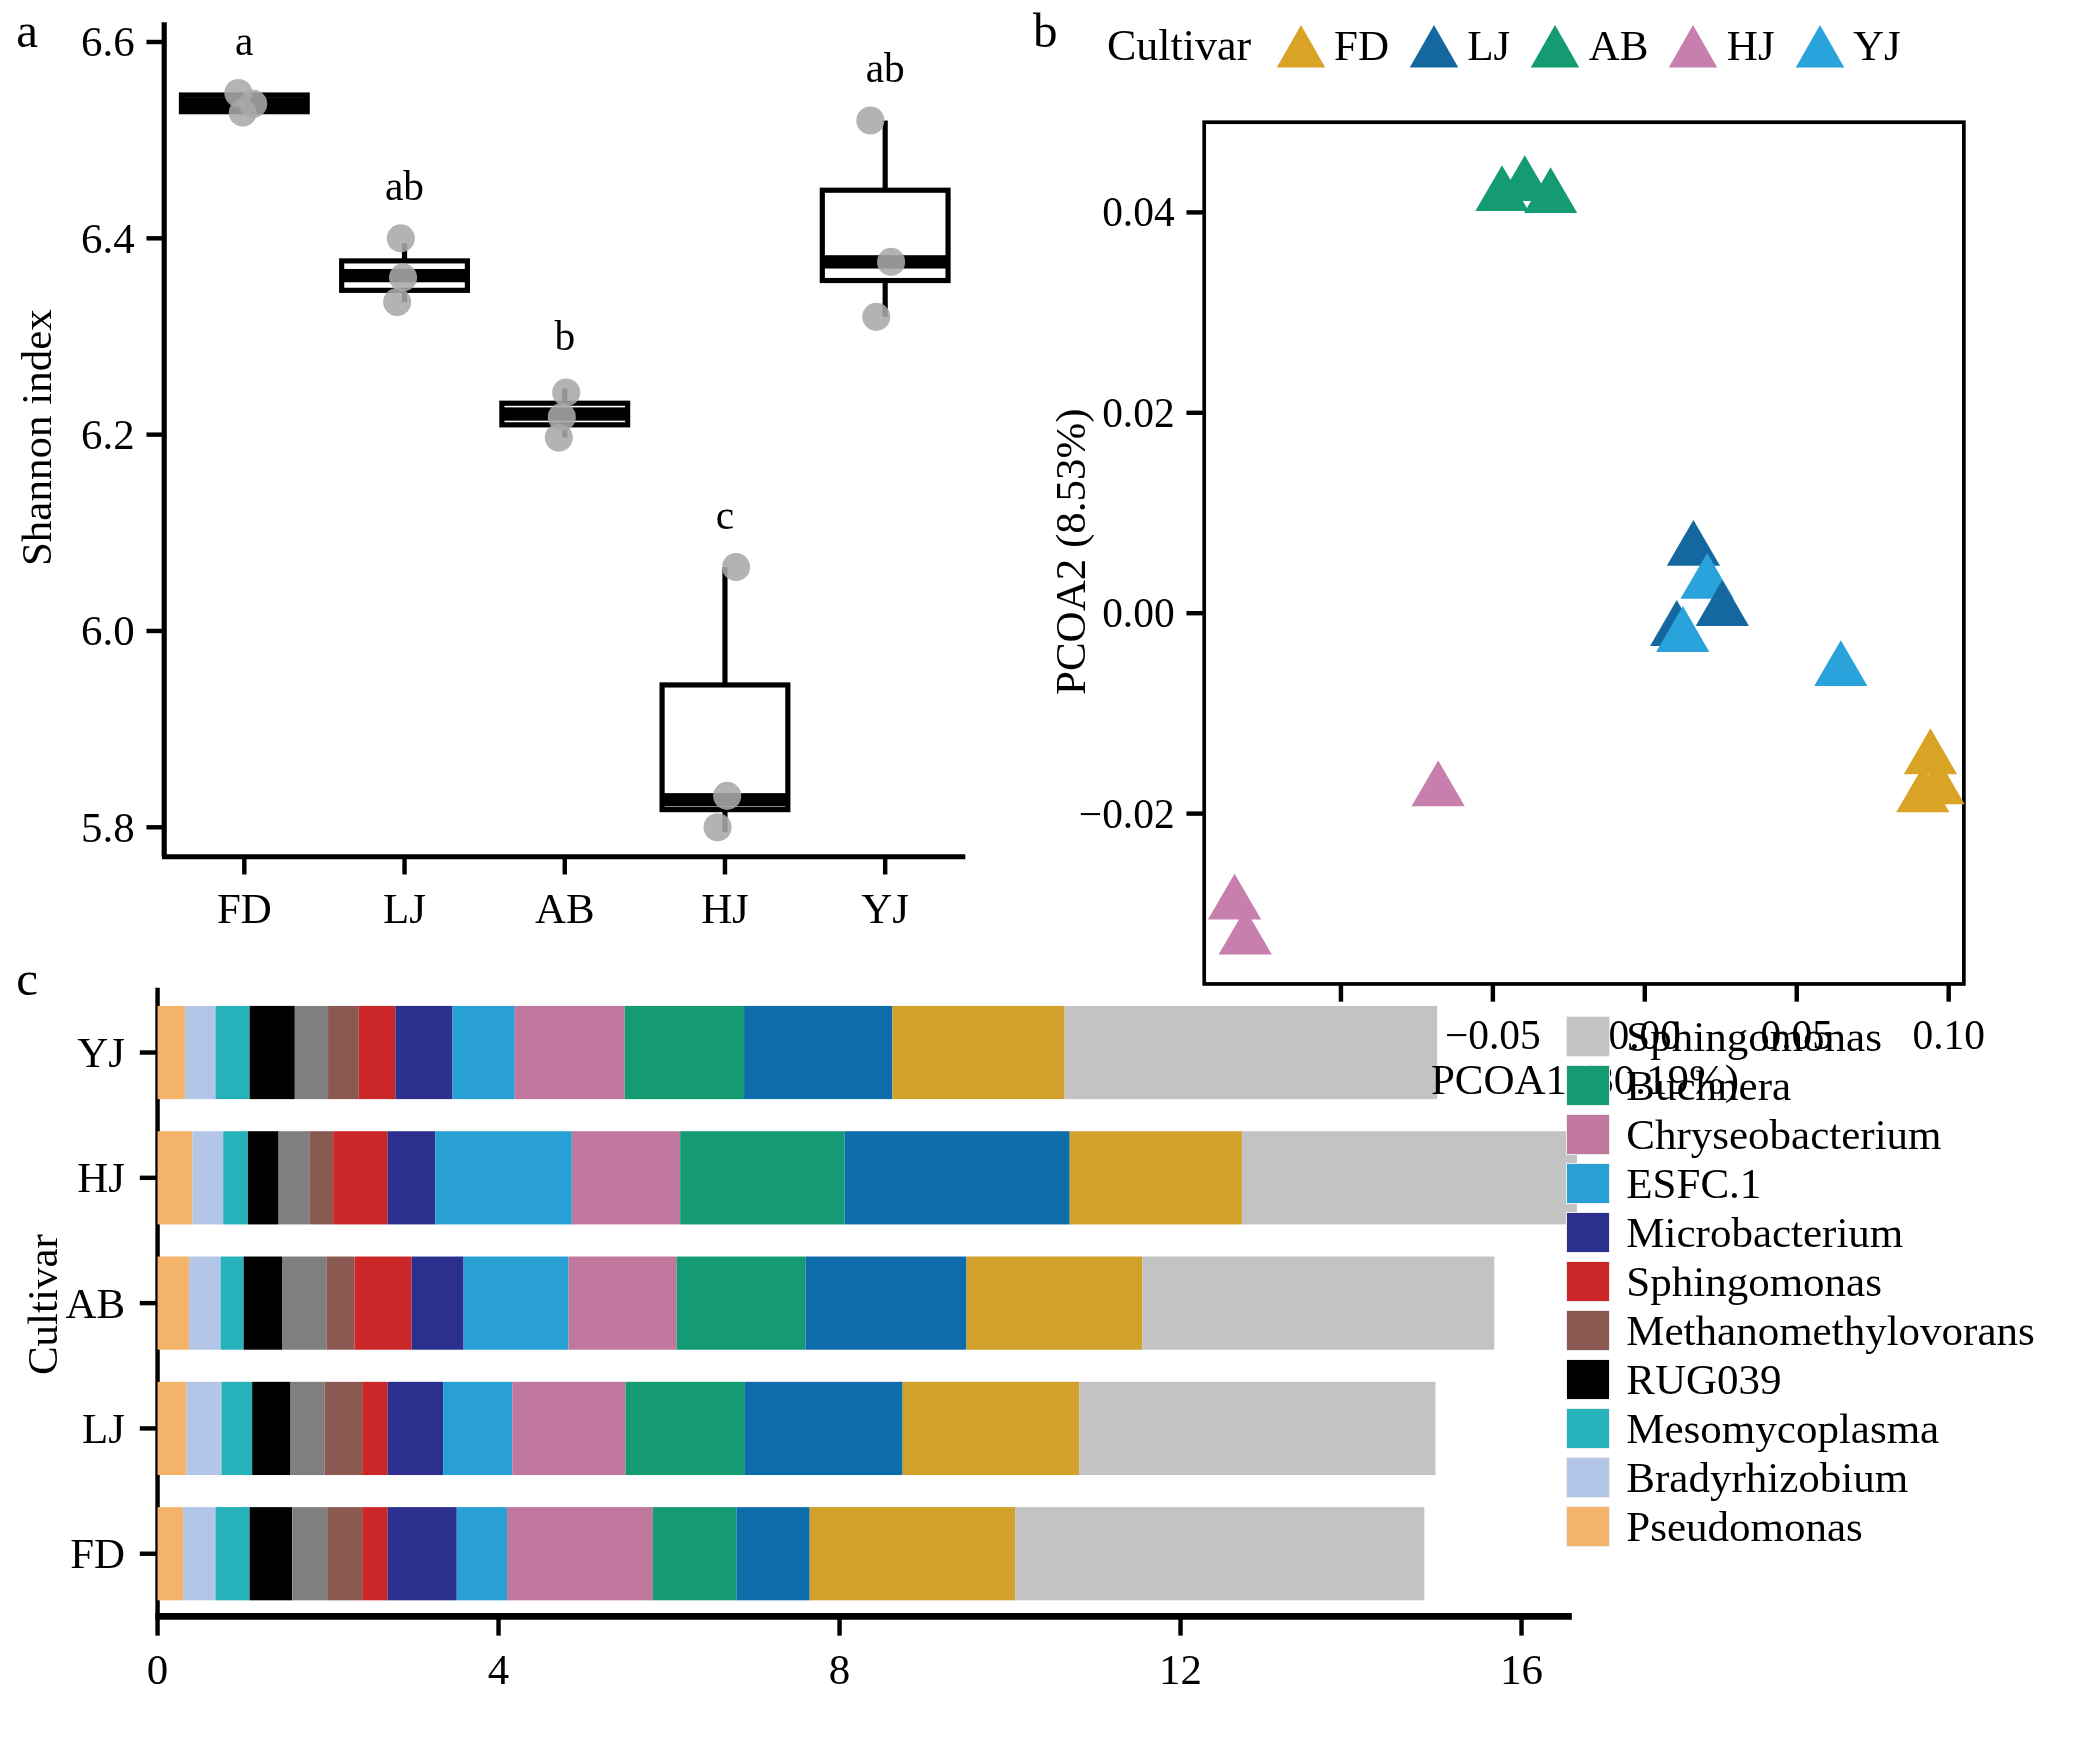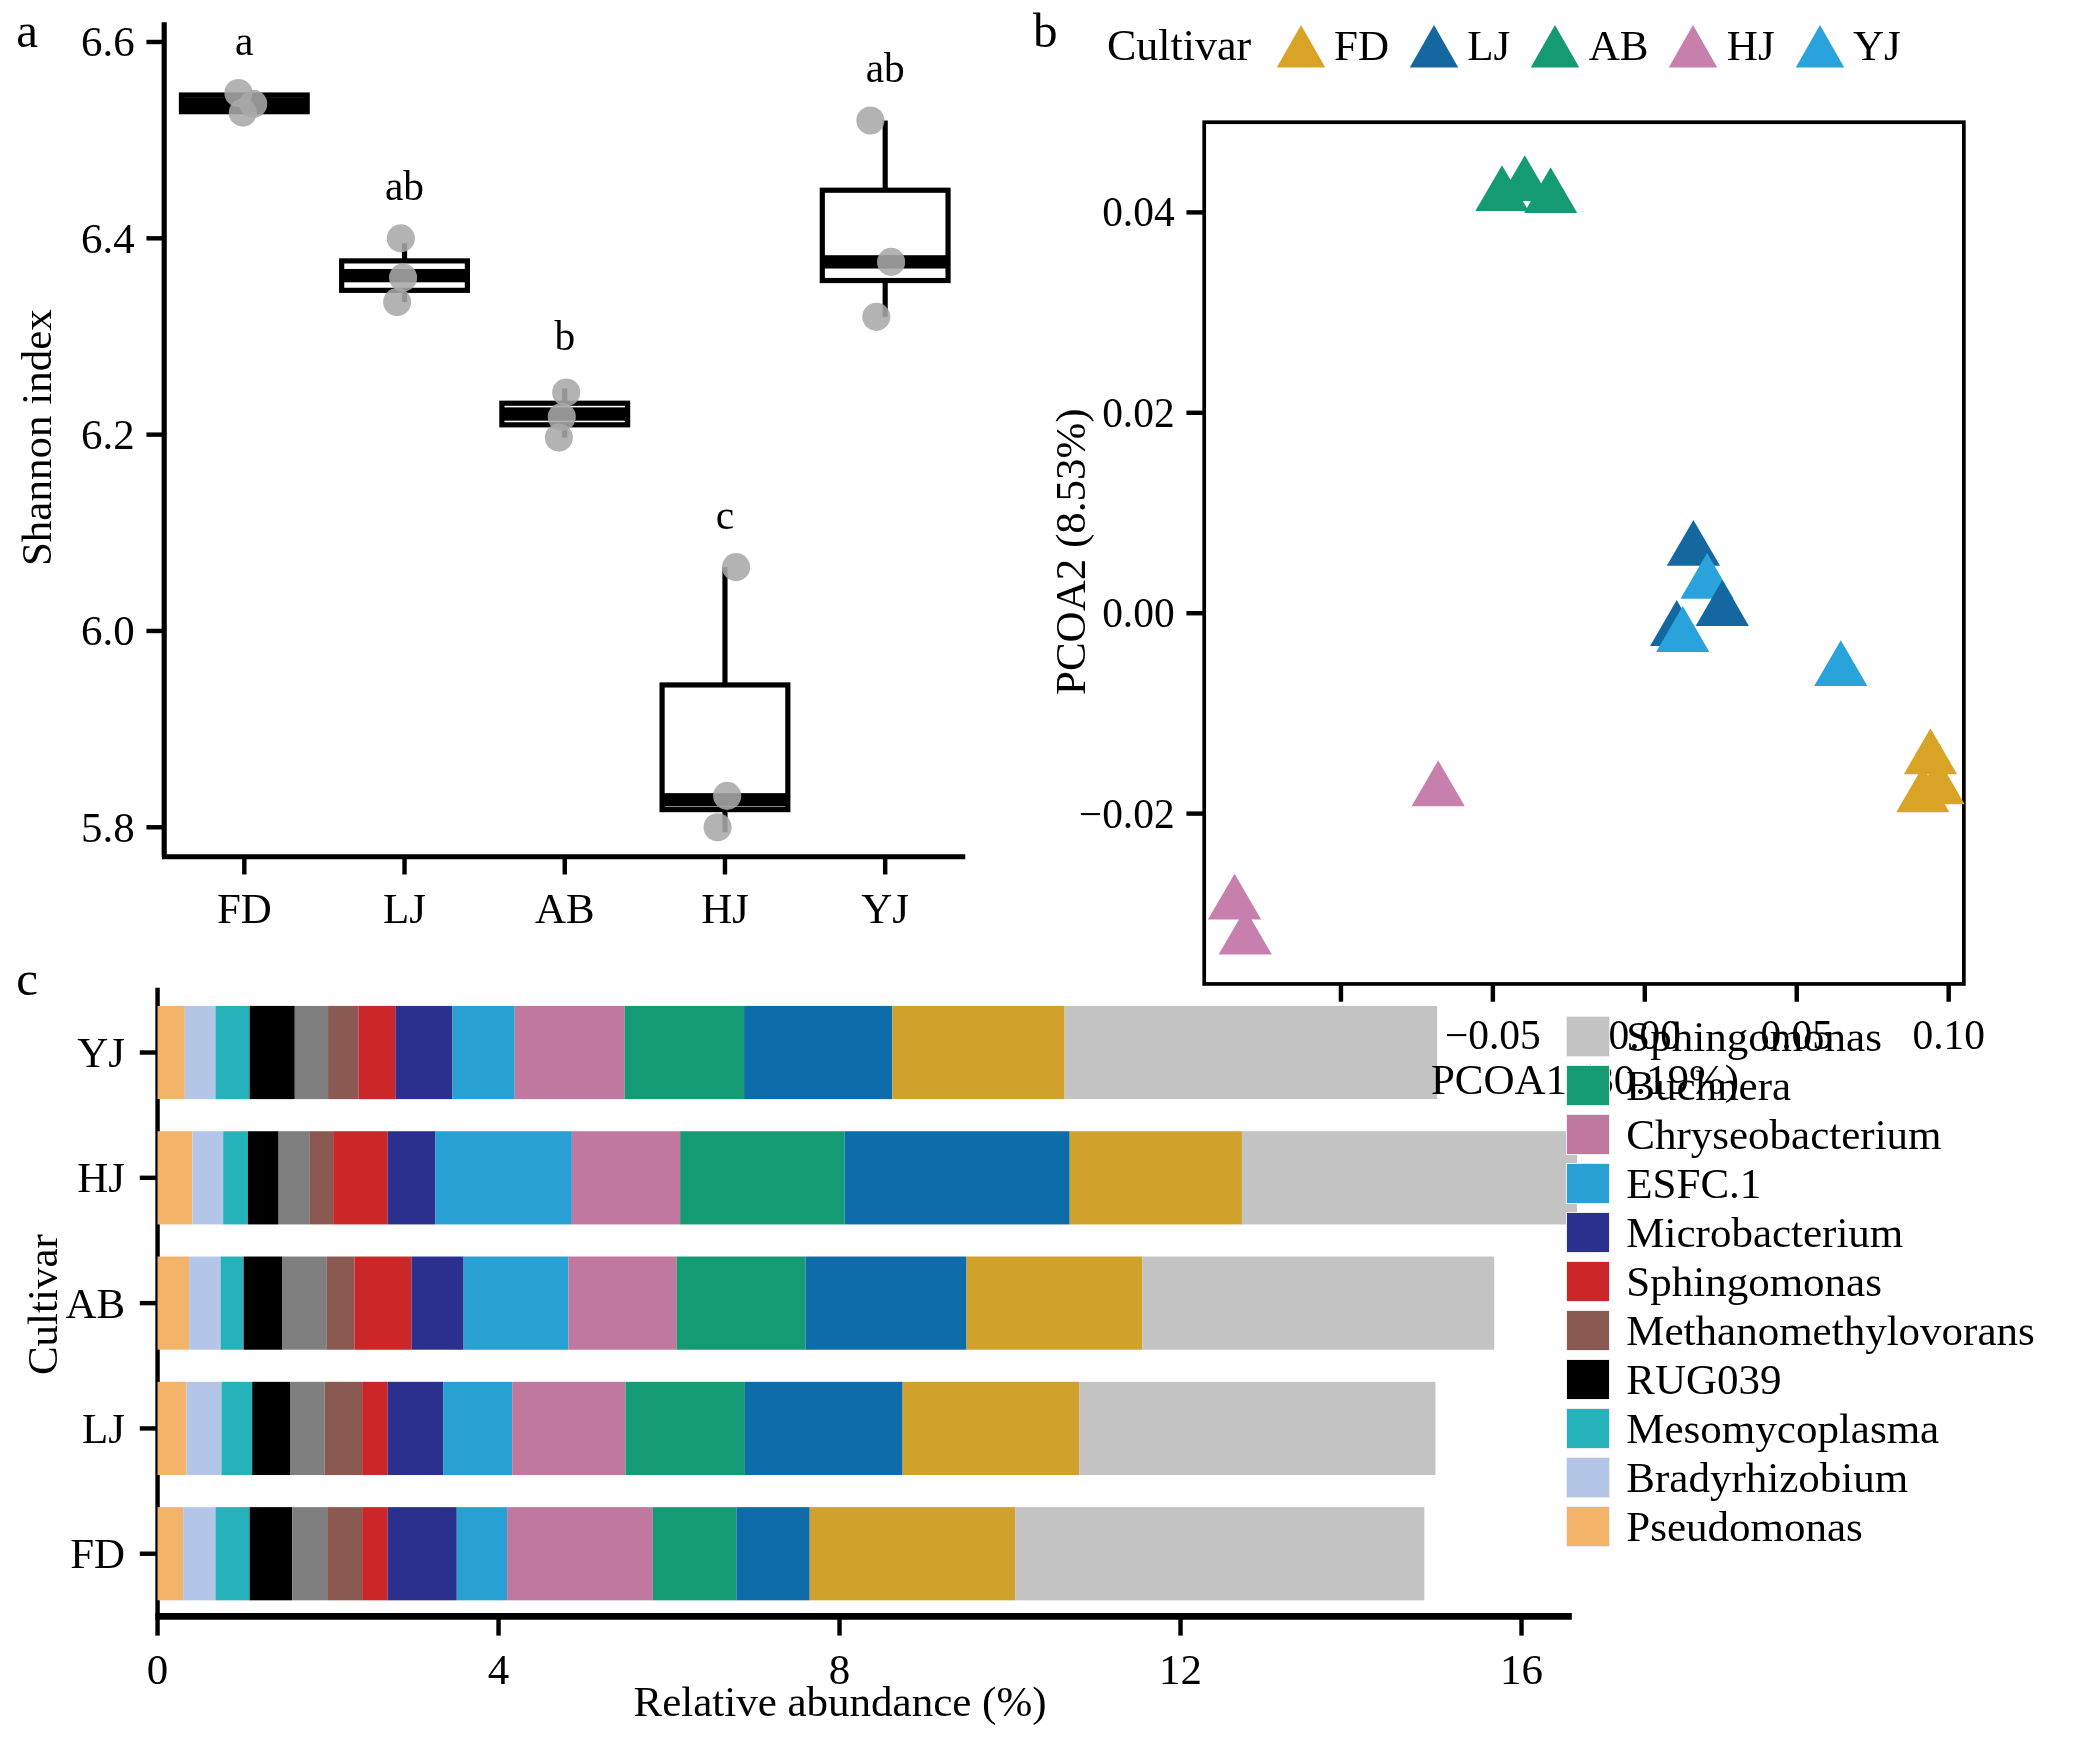--- a/index.html
+++ b/index.html
@@ -248,21 +248,20 @@
           <polygon points="35,4 68,62 2,62" fill="#2aa3dc"></polygon>
         </svg>
         <span>YJ</span>
       </div>
     </div>
 
   <div class="axis-title rot" style="left:849px;top:528px;width:444px;">PCOA2 (8.53%)</div>
   <div class="axis-title" style="left:1289px;top:1056px;width:592px;">PCOA1 (80.19%)</div>
 
   <div class="axis-title rot" style="left:-105px;top:1281px;width:296px;">Cultivar</div>
-  <div class="axis-title" style="left:507px;top:1678px;width:666px;">Relative abundance (%)</div>
 
   <div id="legend-c">
       <div class="lgd-c-item">
         <div class="lgd-c-swatch" style="background: rgb(195, 195, 195);"></div>
         <div class="lgd-c-label">Sphingomonas</div>
       </div>
       <div class="lgd-c-item">
         <div class="lgd-c-swatch" style="background: rgb(20, 155, 115);"></div>
         <div class="lgd-c-label">Buchnera</div>
       </div>

